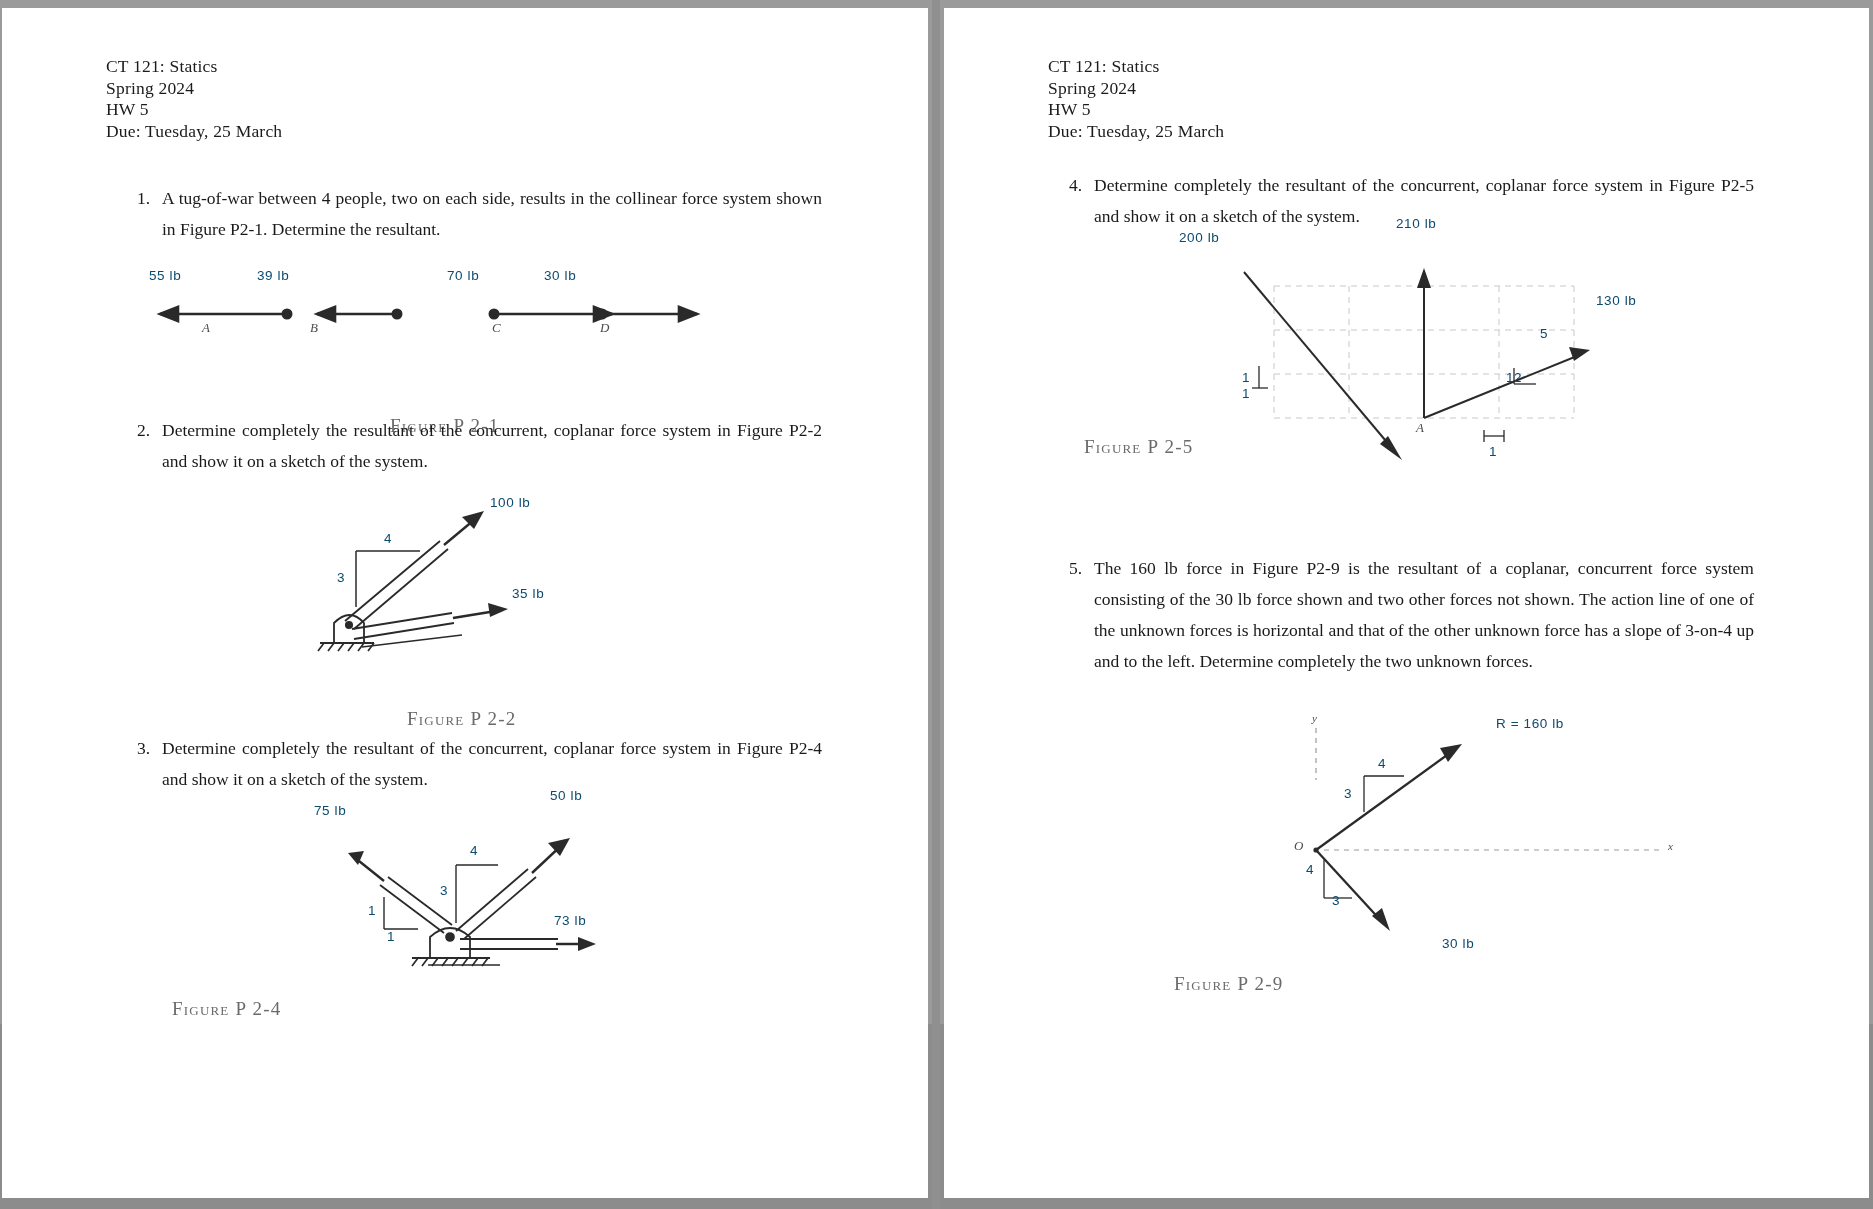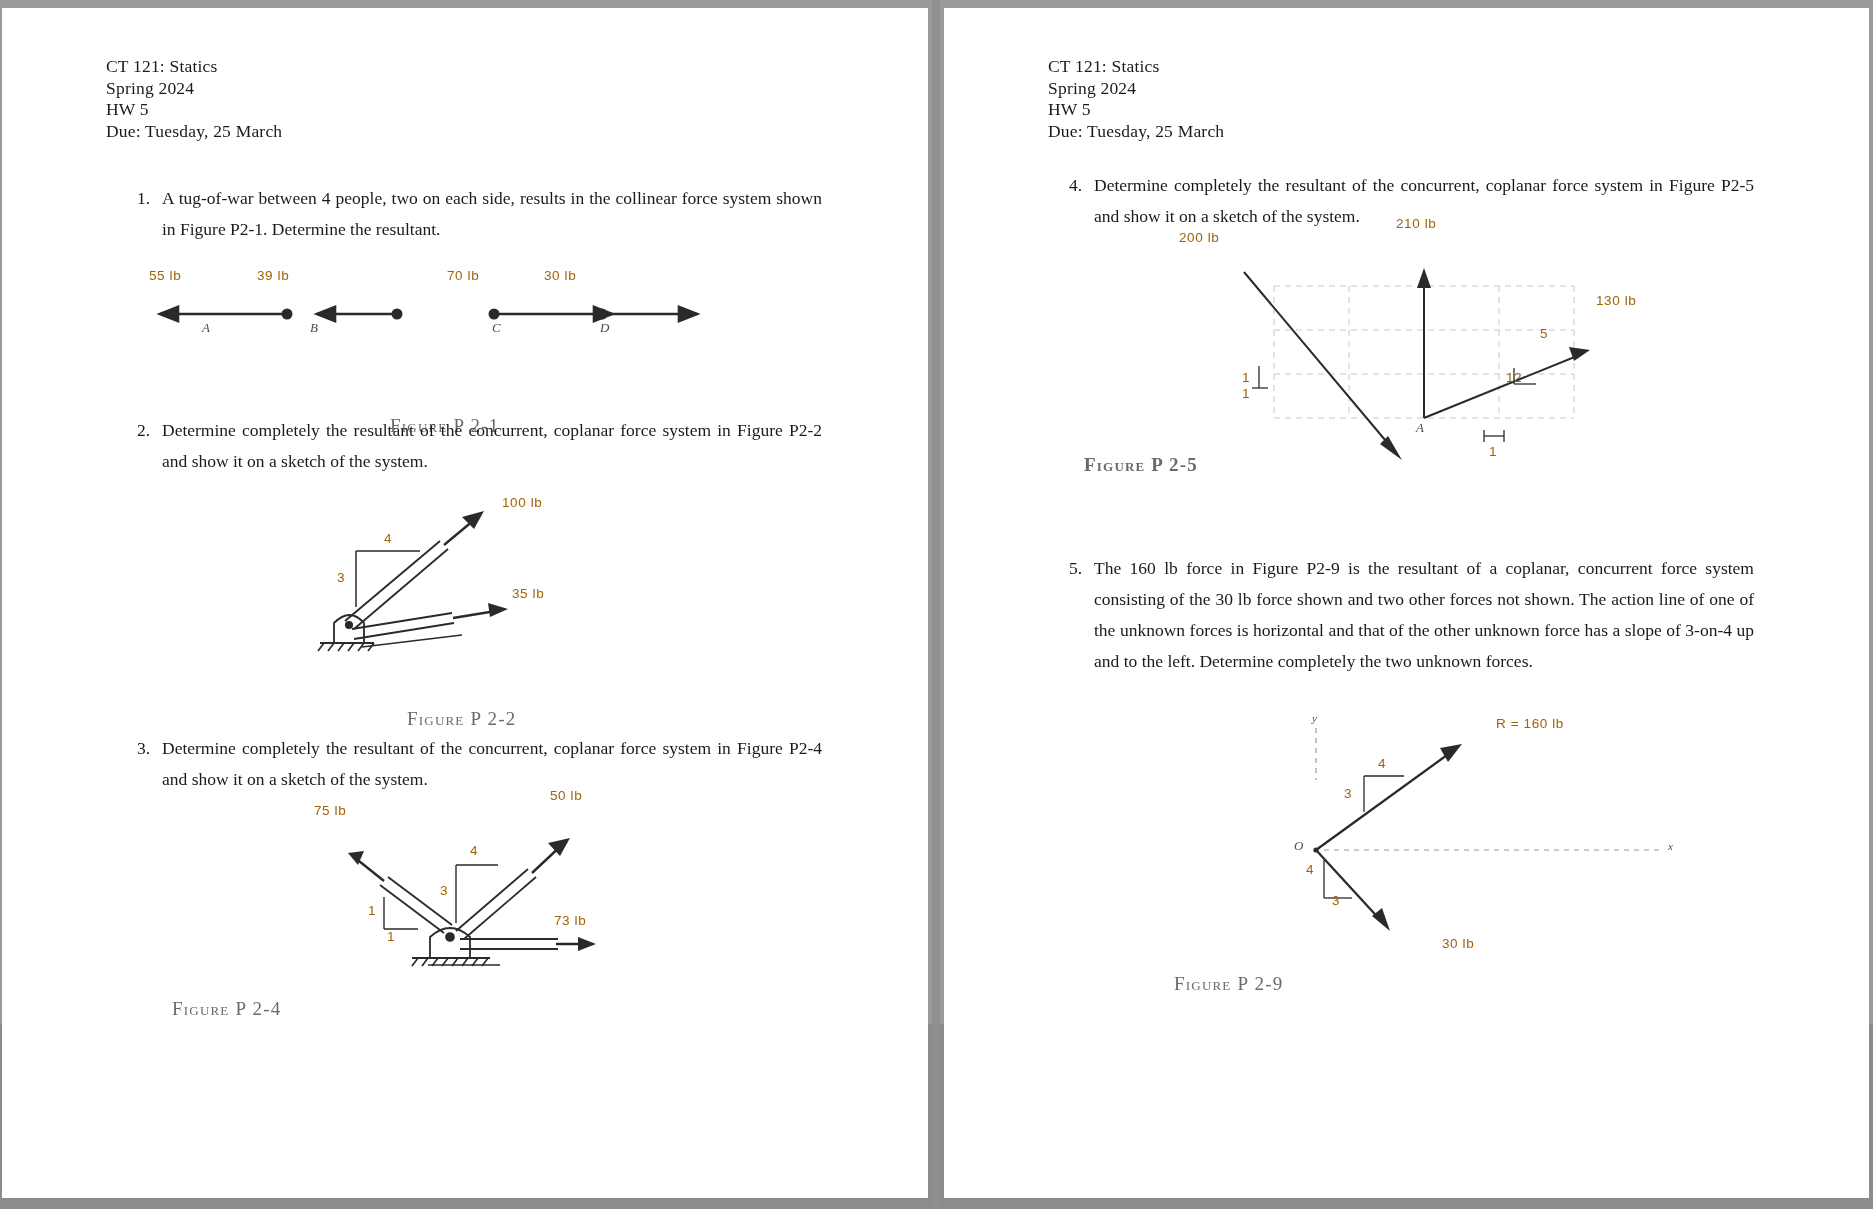--- a/index.html
+++ b/index.html
@@ -71,21 +71,21 @@
     position: absolute;
     font-family: "Liberation Serif", serif;
     color: #6a6a6a;
     font-size: 19px;
     letter-spacing: 1.2px;
     font-variant: small-caps;
     margin-top: 45px;
   }
   .lbl {
     position: absolute;
-    color: #a16207;
+    color: #0c4a6e;
     font-family: "Liberation Sans", sans-serif;
     font-size: 13.5px;
     letter-spacing: 0.6px;
     white-space: nowrap;
   }
   .lbl-it {
     position: absolute;
     color: #4c4c4c;
     font-family: "Liberation Serif", serif;
     font-style: italic;
@@ -178,21 +178,21 @@
           <path d="M42 136 L142 120" stroke-width="1.8"></path>
           <line x1="141" y1="115" x2="190" y2="107" stroke-width="2.4"></line>
           <polygon points="196,106 176,100 178,114" fill="#2a2a2a" stroke="none"></polygon>
 
           <path d="M44 48 L108 48" stroke-width="1.5"></path>
           <path d="M44 48 L44 104" stroke-width="1.5"></path>
 
           <path d="M50 144 L150 132" stroke-width="1.5"></path>
         </g>
       </svg>
-      <span class="lbl" style="left:178px; top:-8px;margin-left:12px;">100 lb</span>
+      <span class="lbl" style="left:178px; top:-8px;">100 lb</span>
       <span class="lbl" style="left:200px; top:83px;">35 lb</span>
       <span class="lbl" style="left:72px; top:28px;">4</span>
       <span class="lbl" style="left:25px; top:67px;">3</span>
       <span class="figcap" style="left:95px; top:160px;">Figure P 2-2</span>
     </div>
 
     <div class="problem" style="left:130px; top:725px; width:690px;">
       <div class="num">3.</div>
       <div class="txt">
           <p>Determine completely the resultant of the concurrent, coplanar force system in Figure P2-4 and show it on a sketch of the system.</p>
@@ -299,21 +299,21 @@
       </svg>
       <span class="lbl" style="left:-5px; top:-28px;">200 lb</span>
       <span class="lbl" style="left:212px; top:-42px;">210 lb</span>
       <span class="lbl" style="left:412px; top:35px;">130 lb</span>
       <span class="lbl" style="left:356px; top:68px;">5</span>
       <span class="lbl" style="left:322px; top:92px;margin-top:20px;">12</span>
       <span class="lbl" style="left:58px; top:112px;">1</span>
       <span class="lbl" style="left:58px; top:128px;">1</span>
       <span class="lbl" style="left:305px; top:186px;">1</span>
       <span class="lbl-it" style="left:232px; top:162px;">A</span>
-      <span class="figcap" style="left:-100px; top:151px;font-weight:bold;">Figure P 2-5</span>
+      <span class="figcap" style="left:-100px; top:133px;">Figure P 2-5</span>
     </div>
 
     <div class="problem" style="left:120px; top:545px; width:690px;">
       <div class="num">5.</div>
       <div class="txt">
           <p>The 160 lb force in Figure P2-9 is the resultant of a coplanar, concurrent force system consisting of the 30 lb force shown and two other forces not shown. The action line of one of the unknown forces is horizontal and that of the other unknown force has a slope of 3-on-4 up and to the left. Determine completely the two unknown forces.</p>
         </div>
     </div>
 
     <div class="fig" style="left:300px; top:720px; width:500px; height:240px;">

